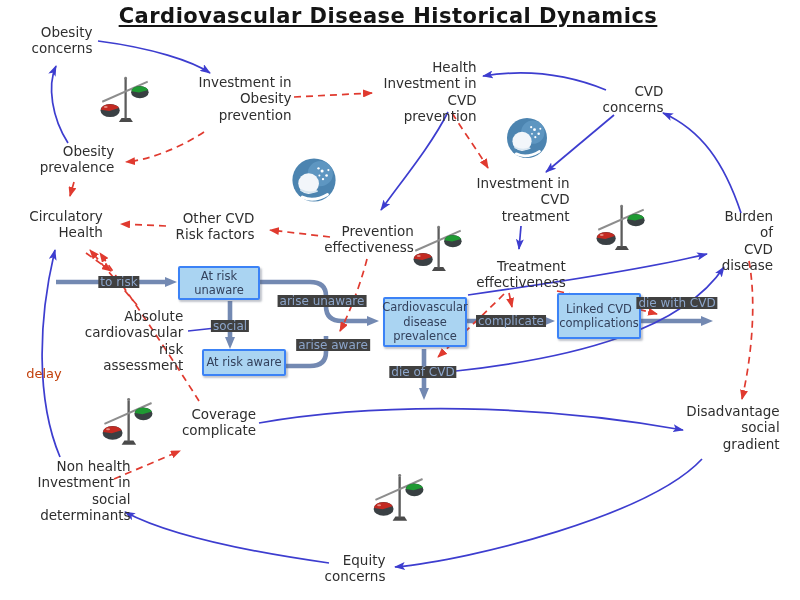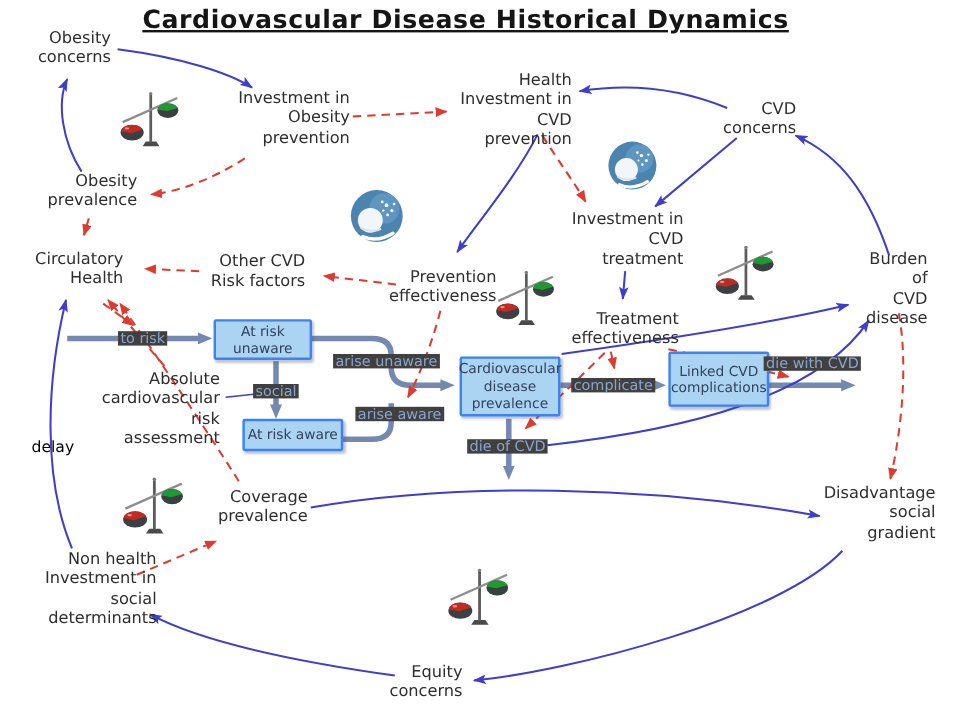--- a/index.html
+++ b/index.html
@@ -21,21 +21,21 @@
   .node{
     position:absolute;transform:translateX(-50%);text-align:right;
     font-size:13.5px;line-height:1.22;color:#2e2e2e;white-space:pre-line;
     z-index:2;font-weight:400;
   }
   .flabel{
     position:absolute;transform:translate(-50%,-50%);font-size:12px;
     color:#8ba4c9;background:#404040;padding:0 2px;line-height:1;
     white-space:nowrap;z-index:2;
   }
-  .delaylbl{color:#000000;font-size:13px;background:transparent;}
+  .delaylbl{color:#c2410c;font-size:13px;background:transparent;}
   .box{
     position:absolute;background:#aad4f2;border:2px solid #3b82f6;
     border-radius:2px;display:flex;align-items:center;justify-content:center;
     text-align:center;font-size:11.5px;line-height:1.25;color:#33415c;
     white-space:pre-line;box-shadow:1.5px 2px 2px rgba(80,90,110,.35);
     z-index:1;box-sizing:border-box;
   }
 </style>
 </head>
 <body>
@@ -154,21 +154,21 @@
 <div class="node" style="left:746px;top:208px">Burden of
 CVD
 disease</div>
 <div class="node" style="left:521px;top:258px">Treatment
 effectiveness</div>
 <div class="node" style="left:134px;top:308px">Absolute
 cardiovascular
 risk
 assessment</div>
 <div class="node" style="left:219px;top:406px">Coverage
-prevalence</div>
+complicate</div>
 <div class="node" style="left:84px;top:458px">Non health
 Investment in
 social
 determinants</div>
 <div class="node" style="left:733px;top:403px">Disadvantage
 social
 gradient</div>
 <div class="node" style="left:355px;top:552px">Equity
 concerns</div>
 

